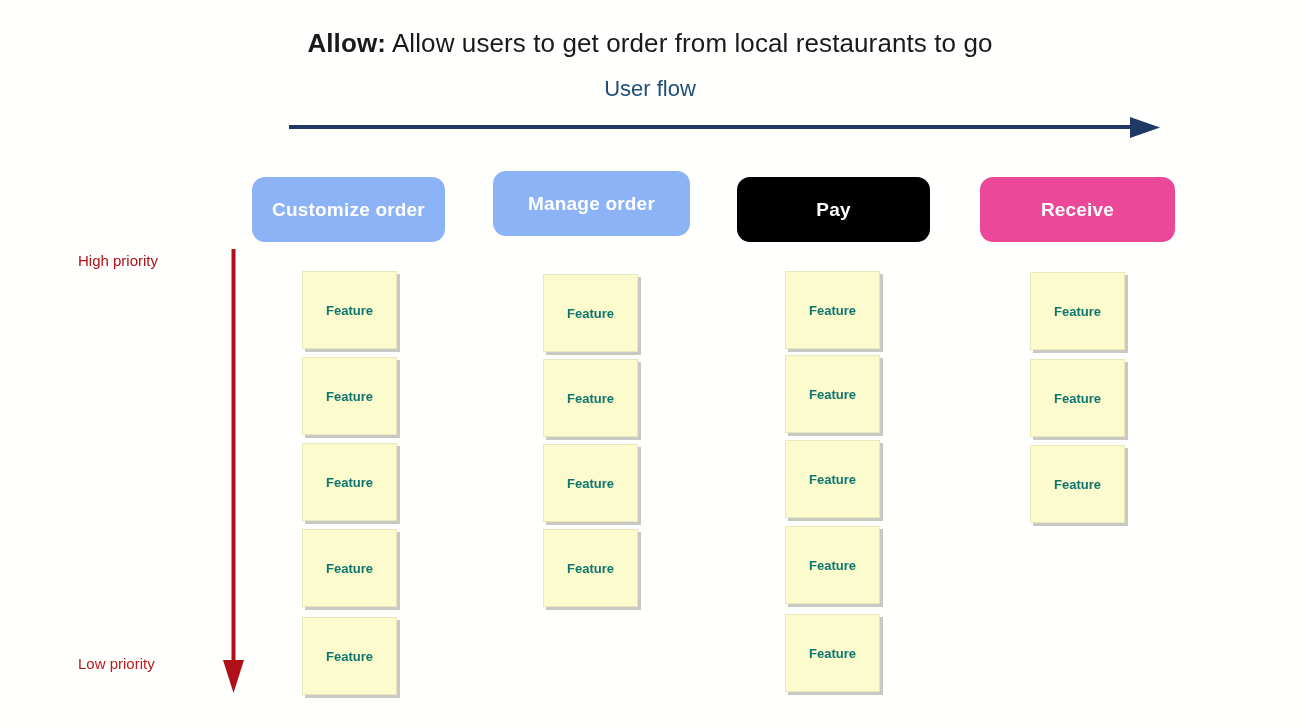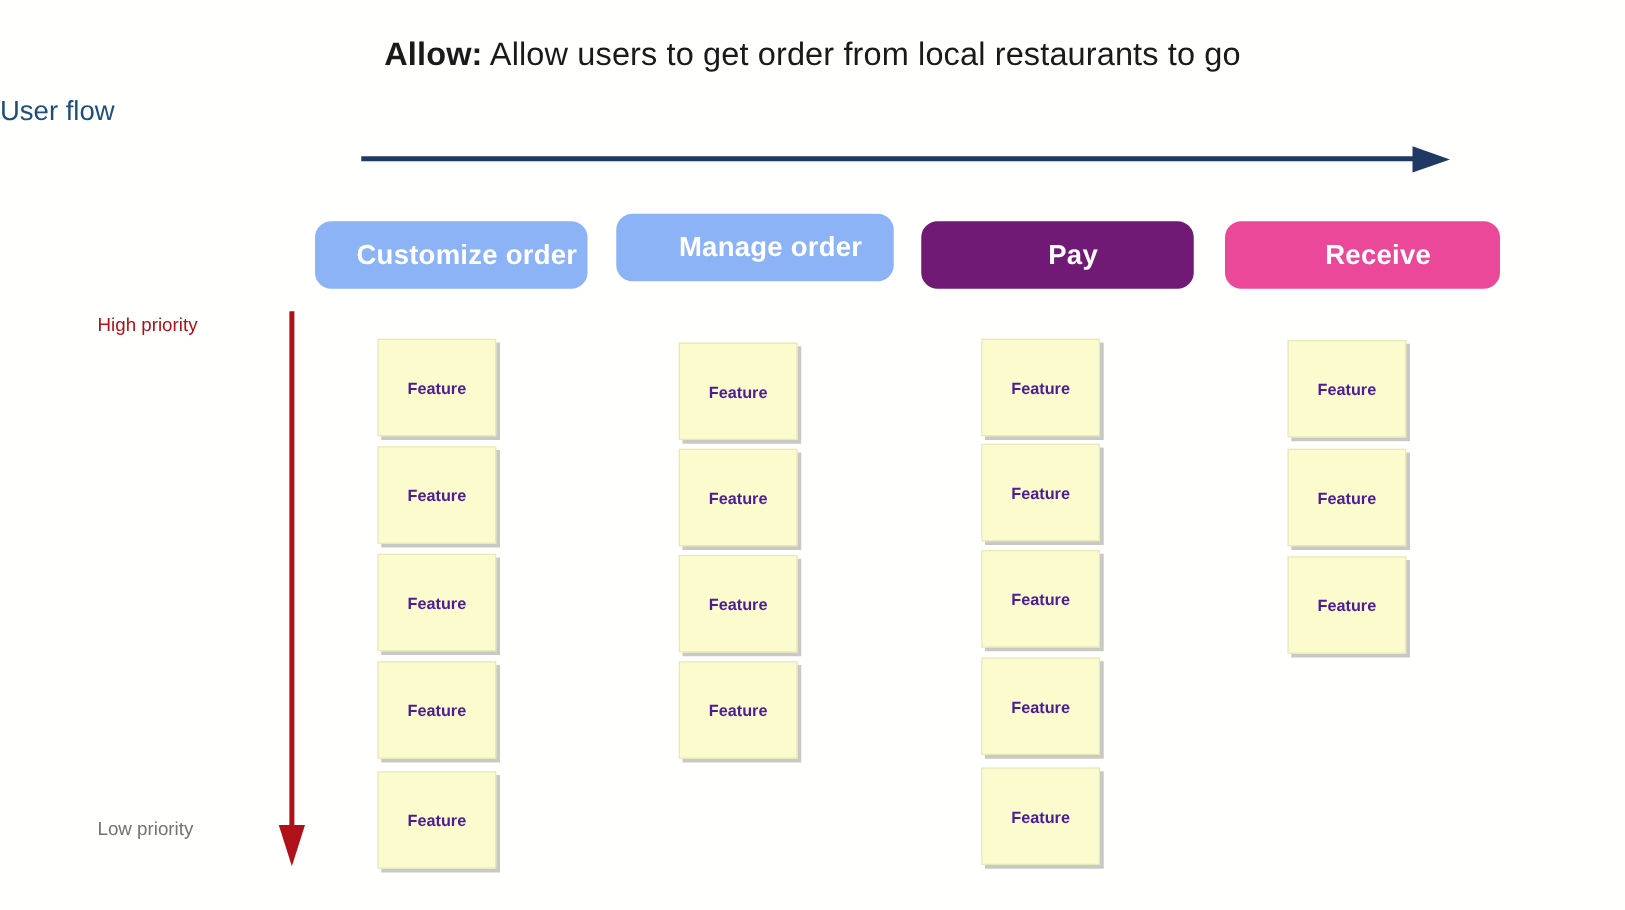--- a/index.html
+++ b/index.html
@@ -34,48 +34,47 @@
   #goal-title .goal-text {
     font-weight: normal;
   }
 
   
   #userflow-label {
     position: absolute;
     left: 0;
     top: 76px;
     width: 1300px;
-    text-align: left;
+    text-align: center;
     font-size: 22px;
     color: #1f4e79;
   }
 
   
   #flow-arrow {
     position: absolute;
     left: 285px;
     top: 112px;
     width: 880px;
     height: 32px;
   }
 
   
   .stage-box {
     position: absolute;
-    height: 54px;
+    height: 65px;
     border-radius: 13px;
     display: flex;
     align-items: center;
     justify-content: center;
     color: #ffffff;
-    font-size: 22px;
+    font-size: 19px;
     font-weight: bold;
     letter-spacing: 0.2px;
     user-select: none;
-    padding-left: 25px;
   }
 
   
   #priority-axis {
     position: absolute;
     left: 218px;
     top: 245px;
     width: 32px;
     height: 452px;
   }
@@ -96,21 +95,21 @@
     width: 95px;
     height: 78px;
     background: #fbfbce;
     border: 1px solid #e8e8bc;
     box-shadow: 3px 3px 0 0 #c9c9c4;
     display: flex;
     align-items: center;
     justify-content: center;
     font-size: 13px;
     font-weight: bold;
-    color: #4c1d95;
+    color: #0f766e;
     box-sizing: border-box;
     user-select: none;
   }
   .sticky-note .note-text {
     pointer-events: none;
   }
 </style>
 </head>
 <body>
 
@@ -124,33 +123,33 @@
   <line x1="4" y1="15" x2="848" y2="15" stroke="#1f3864" stroke-width="4"></line>
   <polygon points="845,5 875,15.5 845,26" fill="#1f3864"></polygon>
 </svg>
 
 <div class="stage-box" style="left: 252px; top: 177px; width: 193px; background: rgb(140, 179, 245); color: rgb(255, 255, 255);">
   <span>Customize order</span>
 </div>
 <div class="stage-box" style="left: 493px; top: 171px; width: 197px; background: rgb(140, 179, 245); color: rgb(255, 255, 255);">
   <span>Manage order</span>
 </div>
-<div class="stage-box" style="left: 737px; top: 177px; width: 193px; background: #701a75; color: rgb(255, 255, 255);">
+<div class="stage-box" style="left: 737px; top: 177px; width: 193px; background: #000000; color: rgb(255, 255, 255);">
   <span>Pay</span>
 </div>
 <div class="stage-box" style="left: 980px; top: 177px; width: 195px; background: #ec4899; color: rgb(255, 255, 255);">
   <span>Receive</span>
 </div>
 
 <svg id="priority-axis" viewBox="0 0 32 452" preserveAspectRatio="none">
   <line x1="15.5" y1="4" x2="15.5" y2="418" stroke="#b01118" stroke-width="4"></line>
   <polygon points="5,415 26,415 15.5,448" fill="#b01118"></polygon>
 </svg>
 <div class="priority-label" id="high-priority-label" style="color: rgb(176, 17, 24);">High priority</div>
-<div class="priority-label" id="low-priority-label" style="color: #737373;">Low priority</div>
+<div class="priority-label" id="low-priority-label" style="color: #b91c1c;">Low priority</div>
 
 <div id="notes-layer">
     <div class="sticky-note" style="left: 302px; top: 271px; background: rgb(251, 251, 206);">
       <span class="note-text">Feature</span>
     </div>
     <div class="sticky-note" style="left: 302px; top: 357px; background: rgb(251, 251, 206);">
       <span class="note-text">Feature</span>
     </div>
     <div class="sticky-note" style="left: 302px; top: 443px; background: rgb(251, 251, 206);">
       <span class="note-text">Feature</span>

